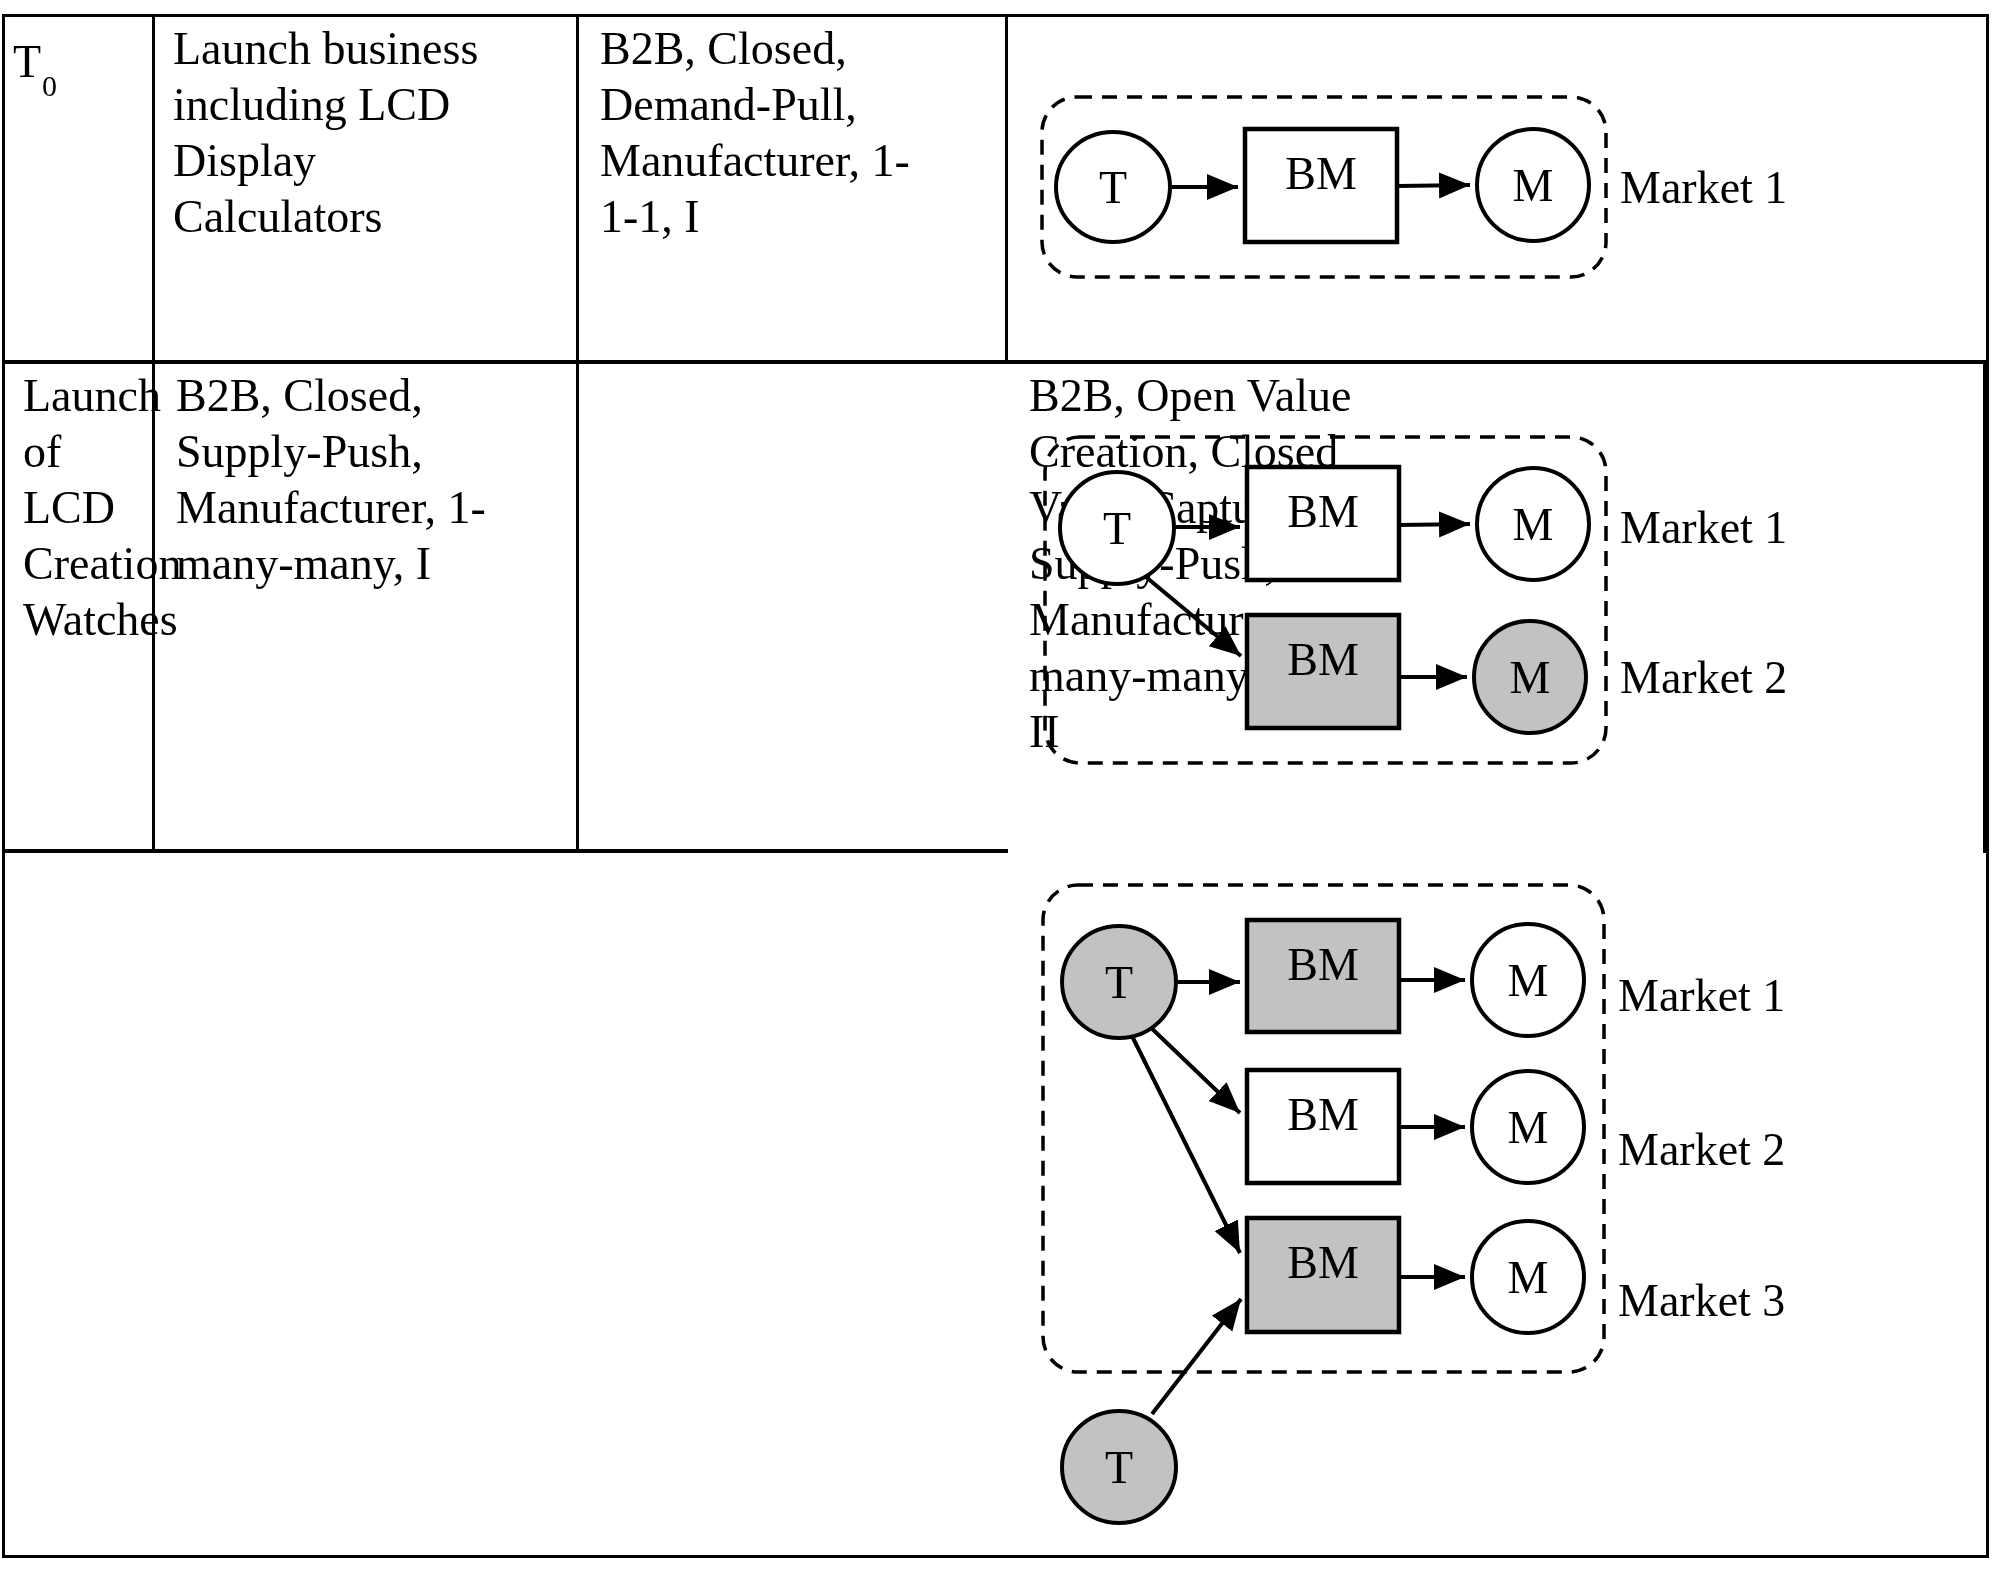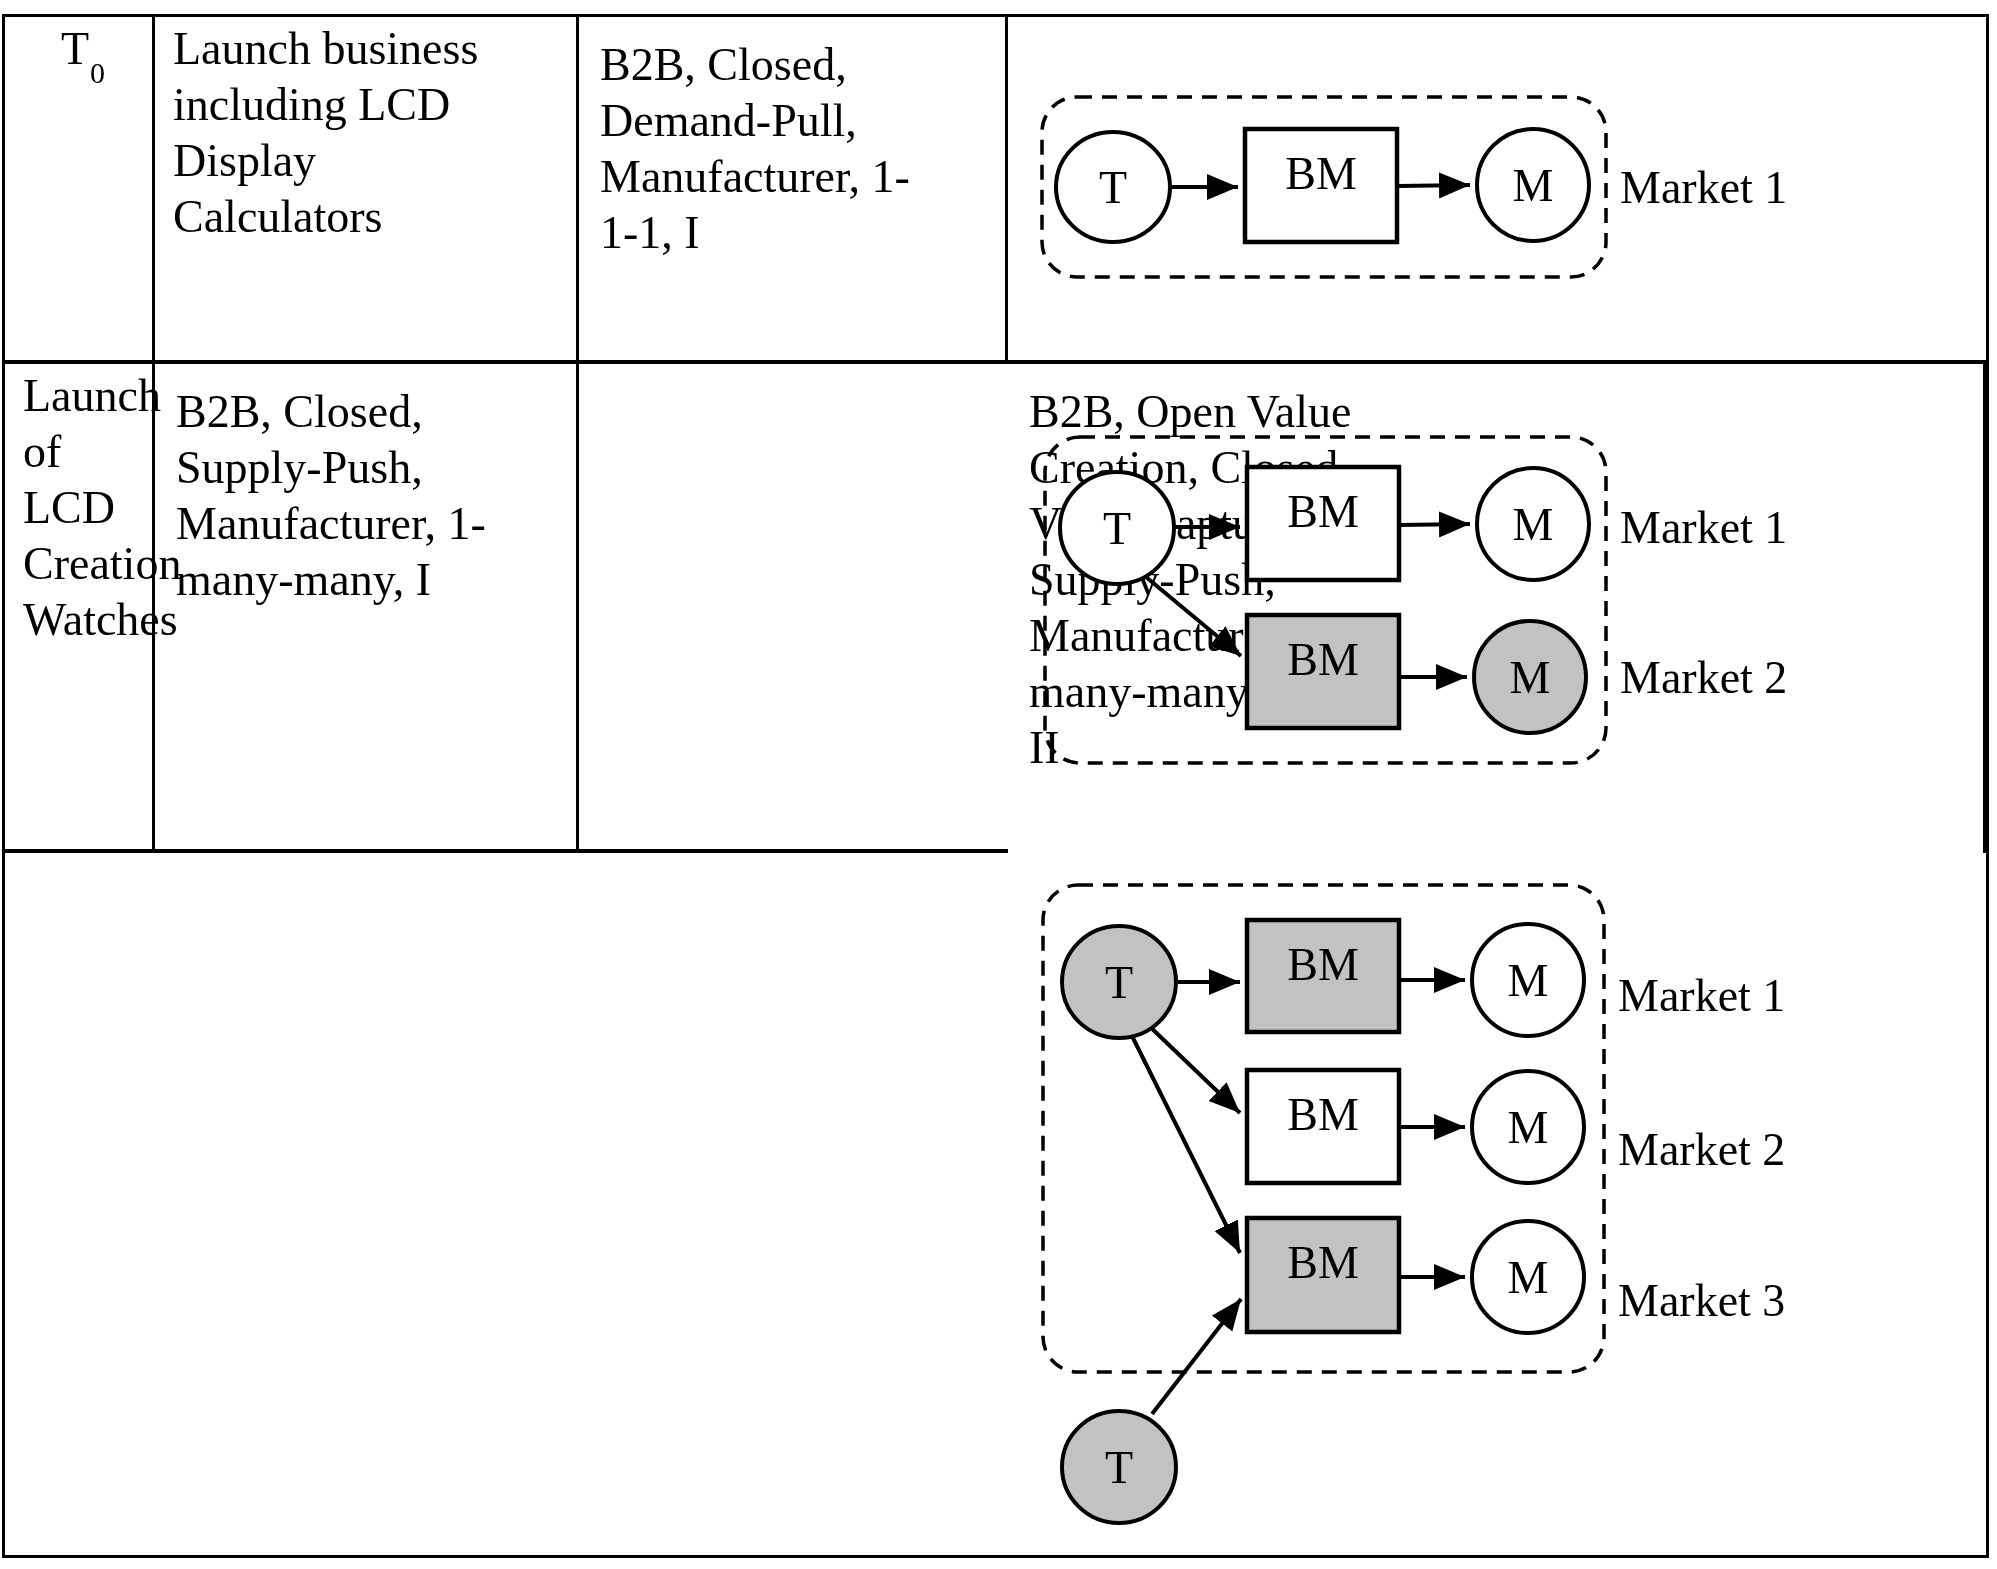--- a/index.html
+++ b/index.html
@@ -4,23 +4,23 @@
 <style>
   html,body{margin:0;padding:0;background:#ffffff;}
   #stage{position:relative;width:1997px;height:1569px;background:#ffffff;overflow:hidden;
          font-family:"Liberation Serif","DejaVu Serif",serif;color:#000;}
   .tbl{position:absolute;left:2px;top:14px;border:3px solid #000;display:grid;
        grid-template-columns:150px 424px 429px 978px;
        grid-template-rows:347px 489px 702px;box-sizing:content-box;}
   .cell{box-sizing:border-box;font-size:46px;line-height:56px;}
   .bR{border-right:3px solid #000;}
   .bB{border-bottom:4px solid #000;}
-  .c-time{padding:4px 0 0 8px;text-align:center;}
+  .c-time{padding:17px 0 0 8px;}
   .c-desc{padding:4px 16px 0 18px;white-space:pre-line;}
-  .c-attr{padding:20px 8px 0 21px;white-space:pre-line;}
+  .c-attr{padding:4px 8px 0 21px;white-space:pre-line;}
   .c-time sub{font-size:30px;line-height:0;position:relative;top:9px;left:1px;}
   #diagram-overlay{position:absolute;left:0;top:0;width:1997px;height:1569px;pointer-events:none;}
   #diagram-overlay text{font-family:"Liberation Serif","DejaVu Serif",serif;font-size:46px;}
 </style>
 </head>
 <body>
 
 <div id="stage">
   <div class="tbl">
 

